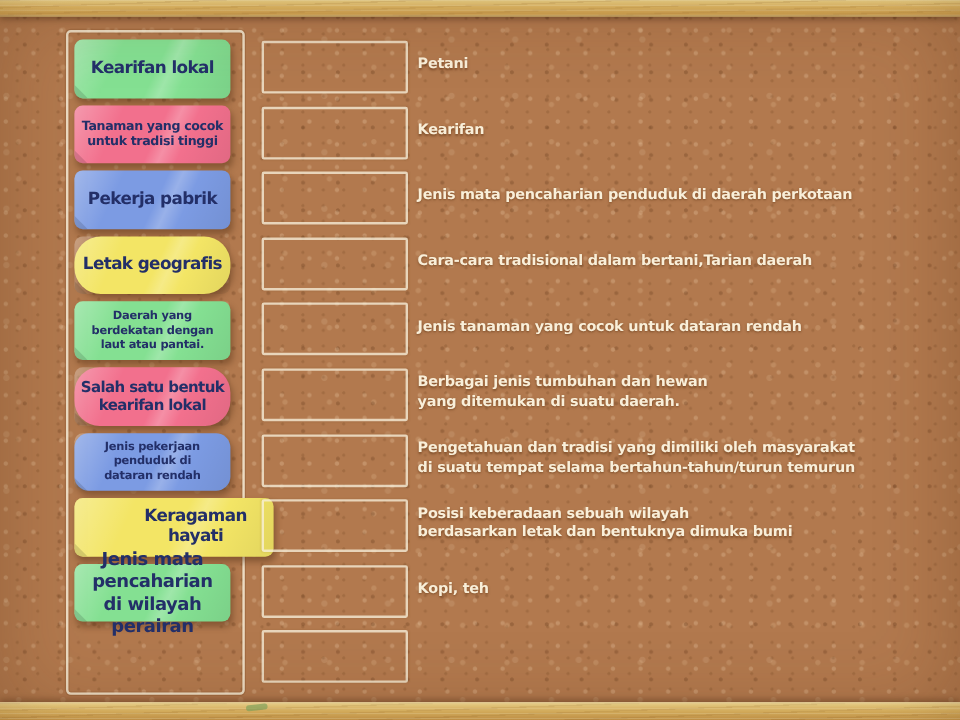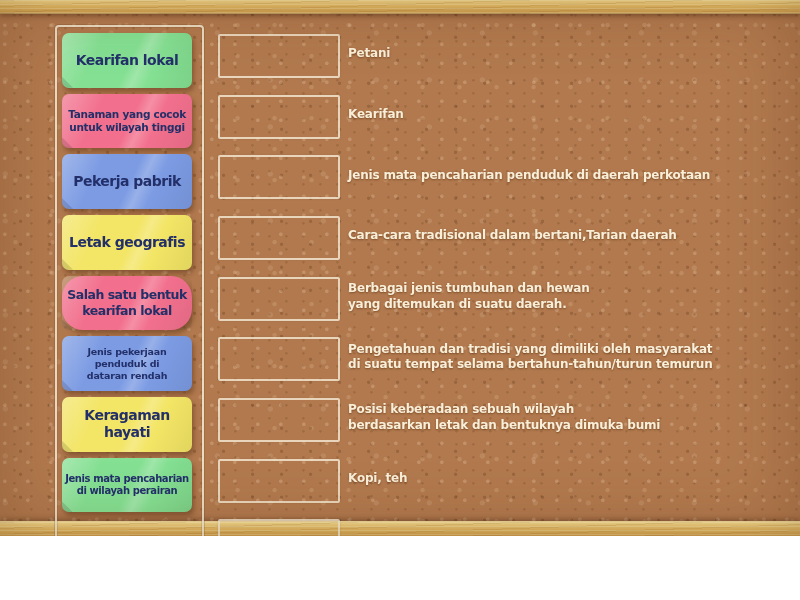--- a/index.html
+++ b/index.html
@@ -1,18 +1,18 @@
 <!DOCTYPE html>
 <html><head>
 <meta charset="utf-8">
 <style>
   html,body{margin:0;padding:0;}
   body{font-family:"DejaVu Sans","Liberation Sans",sans-serif;}
   .board{
-    position:relative;width:800px;height:536px;overflow:hidden;
+    position:relative;width:800px;height:600px;overflow:hidden;
     background-color:#b2794e;
     background-image:
       radial-gradient(circle at 21% 33%, rgba(255,232,198,0.22) 0 1.4px, transparent 2.2px),
       radial-gradient(circle at 71% 62%, rgba(92,52,22,0.28) 0 1.3px, transparent 2px),
       radial-gradient(circle at 42% 81%, rgba(255,224,184,0.16) 0 1.8px, transparent 2.6px),
       radial-gradient(circle at 85% 18%, rgba(104,62,26,0.22) 0 1px, transparent 1.6px),
       radial-gradient(circle at 10% 70%, rgba(255,238,205,0.12) 0 2.2px, transparent 3px);
     background-size:23px 19px,29px 23px,37px 31px,17px 13px,53px 47px;
   }
   .board::after{content:"";position:absolute;inset:0;pointer-events:none;
@@ -49,21 +49,21 @@
     background:linear-gradient(115deg, rgba(255,255,255,0.30) 0%, rgba(255,255,255,0) 28%,
       rgba(255,255,255,0) 52%, rgba(255,255,255,0.22) 60%, rgba(255,255,255,0) 70%,
       rgba(0,0,0,0.07) 100%);}
   .note::after{content:"";position:absolute;left:0;bottom:0;width:11px;height:11px;
     background:rgba(0,0,0,0.13);clip-path:polygon(0 0,100% 100%,0 100%);
     border-bottom-left-radius:7px;pointer-events:none;}
   .note-label{position:relative;z-index:1;white-space:pre-line;padding:0 2px;line-height:1.25;}
   .fs-lg{font-size:14px;letter-spacing:-0.5px;}
   .fs-md{font-size:12.5px;letter-spacing:-0.5px;}
   .fs-sm{font-size:10.5px;letter-spacing:-0.3px;}
-  .fs-sm2{font-size:10px;letter-spacing:-0.4px;}
+  .fs-sm2{font-size:15px;letter-spacing:-0.4px;}
   .fs-xs{font-size:9.5px;letter-spacing:-0.2px;}
   .dropzone{
     position:absolute;left:162px;top:4px;width:118px;height:40px;
     border:2px solid rgba(247,239,218,0.78);border-radius:2px;
     box-shadow:0 0 2px rgba(110,64,26,0.2);
   }
   .answer{
     position:absolute;left:292px;right:6px;top:4px;height:40px;
     display:flex;align-items:center;
     color:#f9efd9;font-weight:bold;font-size:12px;letter-spacing:-0.2px;
@@ -86,66 +86,75 @@
       <div class="note" style="background-color: rgb(132, 224, 146);">
         <span class="note-label fs-lg">Kearifan lokal</span>
       </div>
       <div class="dropzone"></div>
       <div class="answer">Petani</div>
     </div>
 
     <div class="row">
       <div class="note" style="background-color: rgb(242, 112, 141);">
         <span class="note-label fs-sm">Tanaman yang cocok
-untuk wilayah tinggi</span>
+untuk tradisi tinggi</span>
       </div>
       <div class="dropzone"></div>
       <div class="answer">Kearifan</div>
     </div>
 
     <div class="row">
       <div class="note" style="background-color: rgb(124, 155, 227);">
         <span class="note-label fs-lg">Pekerja pabrik</span>
       </div>
       <div class="dropzone"></div>
       <div class="answer">Jenis mata pencaharian penduduk di daerah perkotaan</div>
     </div>
 
     <div class="row">
-      <div class="note" style="background-color: rgb(243, 229, 101);">
+      <div class="note" style="background-color: rgb(243, 229, 101); border-radius: 22px;">
         <span class="note-label fs-lg">Letak geografis</span>
       </div>
       <div class="dropzone"></div>
       <div class="answer">Cara-cara tradisional dalam bertani,Tarian daerah</div>
     </div>
 
+    <div class="row">
+      <div class="note" style="background-color: rgb(132, 224, 146);">
+        <span class="note-label fs-xs">Daerah yang
+berdekatan dengan
+laut atau pantai.</span>
+      </div>
+      <div class="dropzone"></div>
+      <div class="answer">Jenis tanaman yang cocok untuk dataran rendah</div>
+    </div>
 
     <div class="row">
       <div class="note" style="background-color: rgb(242, 112, 141); border-radius: 21px;">
         <span class="note-label fs-md">Salah satu bentuk
 kearifan lokal</span>
       </div>
       <div class="dropzone"></div>
       <div class="answer">Berbagai jenis tumbuhan dan hewan
 yang ditemukan di suatu daerah.</div>
     </div>
 
     <div class="row">
-      <div class="note" style="background-color: rgb(124, 155, 227);">
+      <div class="note" style="background-color: rgb(124, 155, 227); border-radius: 12px;">
         <span class="note-label fs-xs">Jenis pekerjaan
 penduduk di
 dataran rendah</span>
       </div>
       <div class="dropzone"></div>
       <div class="answer">Pengetahuan dan tradisi yang dimiliki oleh masyarakat
 di suatu tempat selama bertahun-tahun/turun temurun</div>
     </div>
 
     <div class="row">
-      <div class="note" style="background-color: rgb(243, 229, 101);">
+      <div class="note" style="background-color: rgb(243, 229, 101); padding-left: 36px;">
         <span class="note-label fs-lg">Keragaman
 hayati</span>
       </div>
       <div class="dropzone"></div>
       <div class="answer">Posisi keberadaan sebuah wilayah
 berdasarkan letak dan bentuknya dimuka bumi</div>
     </div>
 
     <div class="row">
       <div class="note" style="background-color: rgb(132, 224, 146);">

